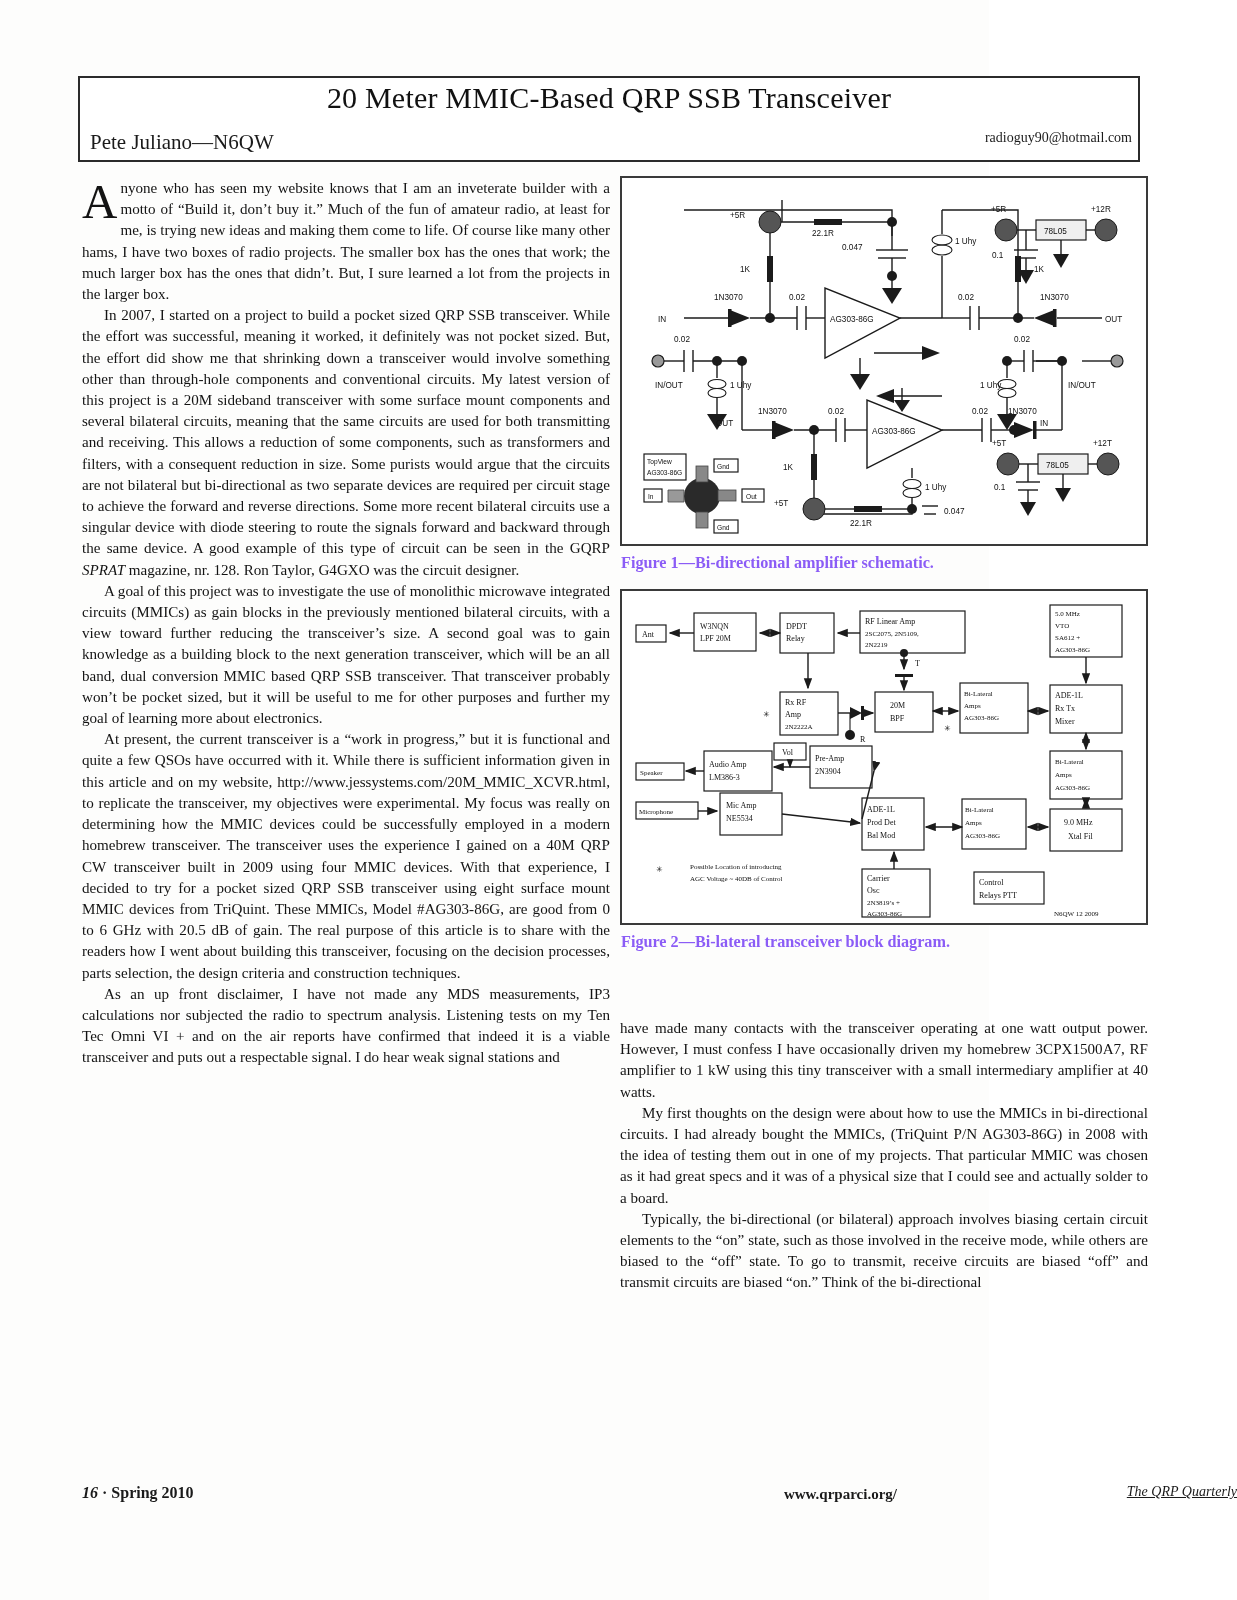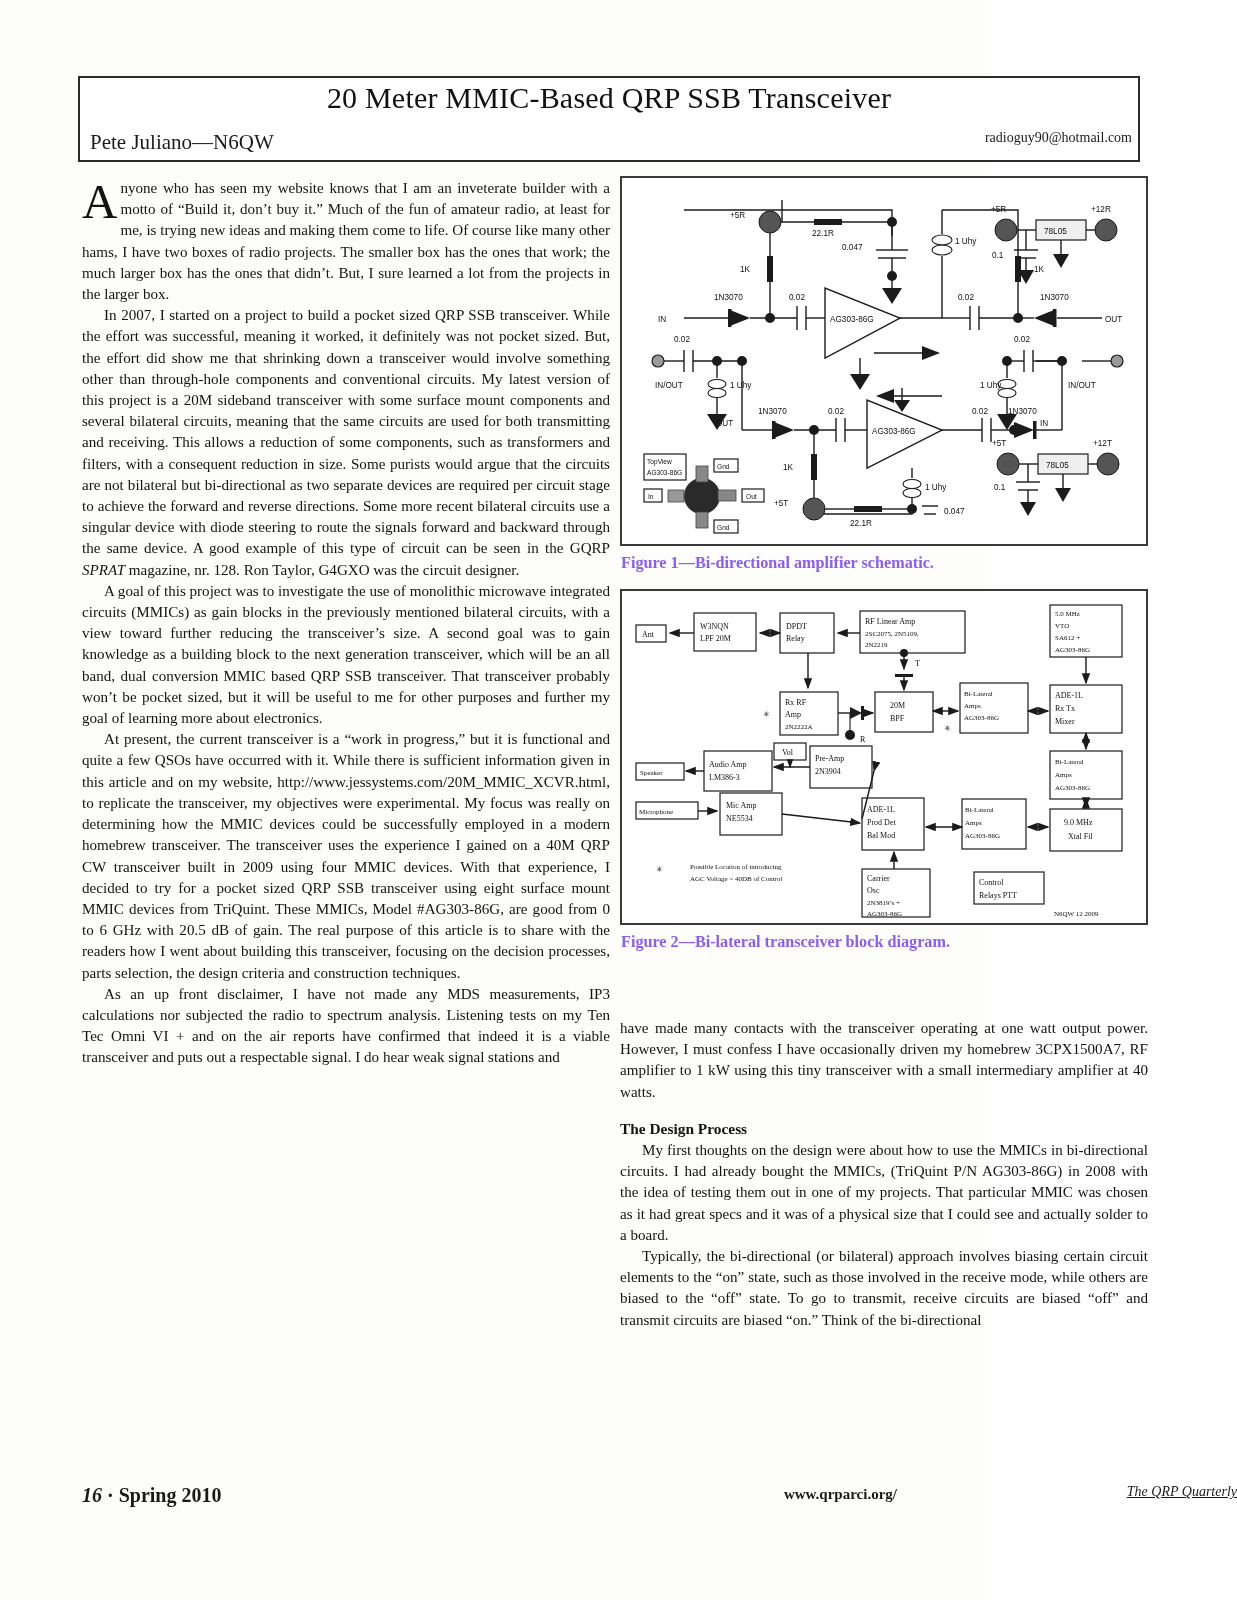--- a/index.html
+++ b/index.html
@@ -101,21 +101,21 @@
     font-weight:bold;
     font-size:16.2px;
     color:#8b5cf6;
   }
   #fig1cap { left:621px; top:554px; width:528px; }
   #fig2cap { left:621px; top:933px; width:528px; }
 
   
   .footer-left {
     position:absolute; left:82px; top:1484px;
-    font-size:20px; font-weight:bold;
+    font-size:16px; font-weight:bold;
   }
   .footer-left .pg { font-style:italic; font-weight:bold; }
   .footer-center {
     position:absolute; left:0; top:1484px; width:1237px;
     text-align:right; font-size:14px; font-style:italic;text-decoration:underline;
   }
   .footer-right {
     position:absolute; right:92px; top:1486px;
     font-size:15px; font-weight:bold;
   }
@@ -524,21 +524,20 @@
       <text class="bdlbl-s" x="68" y="278">Possible Location of introducing</text>
       <text class="bdlbl-s" x="68" y="290">AGC Voltage ~ 40DB of Control</text>
 
       <text class="bdlbl-s" x="432" y="325">N6QW 12 2009</text>
     </svg>
   </div>
   <div class="figcap" id="fig2cap">Figure 2—Bi-lateral transceiver block diagram.</div>
 
   <div class="col" id="col-right-bottom">
     <p class="noindent">have made many contacts with the transceiver operating at one watt output power. However, I must confess I have occasionally driven my homebrew 3CPX1500A7, RF amplifier to 1 kW using this tiny transceiver with a small intermediary amplifier at 40 watts.</p>
-    <p class="subhead">The Design Process</p>
     <p>My first thoughts on the design were about how to use the MMICs in bi-directional circuits. I had already bought the MMICs, (TriQuint P/N AG303-86G) in 2008 with the idea of testing them out in one of my projects. That particular MMIC was chosen as it had great specs and it was of a physical size that I could see and actually solder to a board.</p>
     <p>Typically, the bi-directional (or bilateral) approach involves biasing certain circuit elements to the “on” state, such as those involved in the receive mode, while others are biased to the “off” state. To go to transmit, receive circuits are biased “off” and transmit circuits are biased “on.” Think of the bi-directional</p>
   </div>
 
   <div class="footer-left">
     <span class="pg">16</span>
     <span>·</span>
     <span>Spring 2010</span>
   </div>
   <div class="footer-center">The QRP Quarterly</div>

